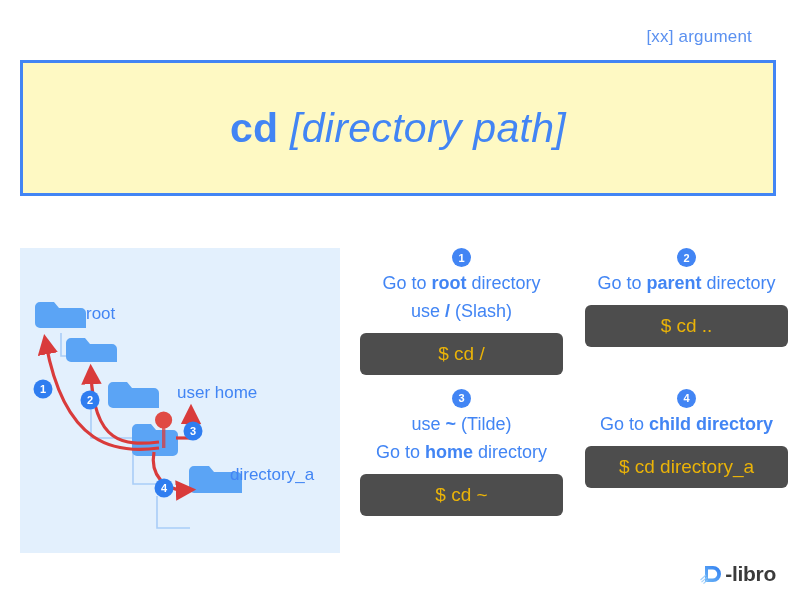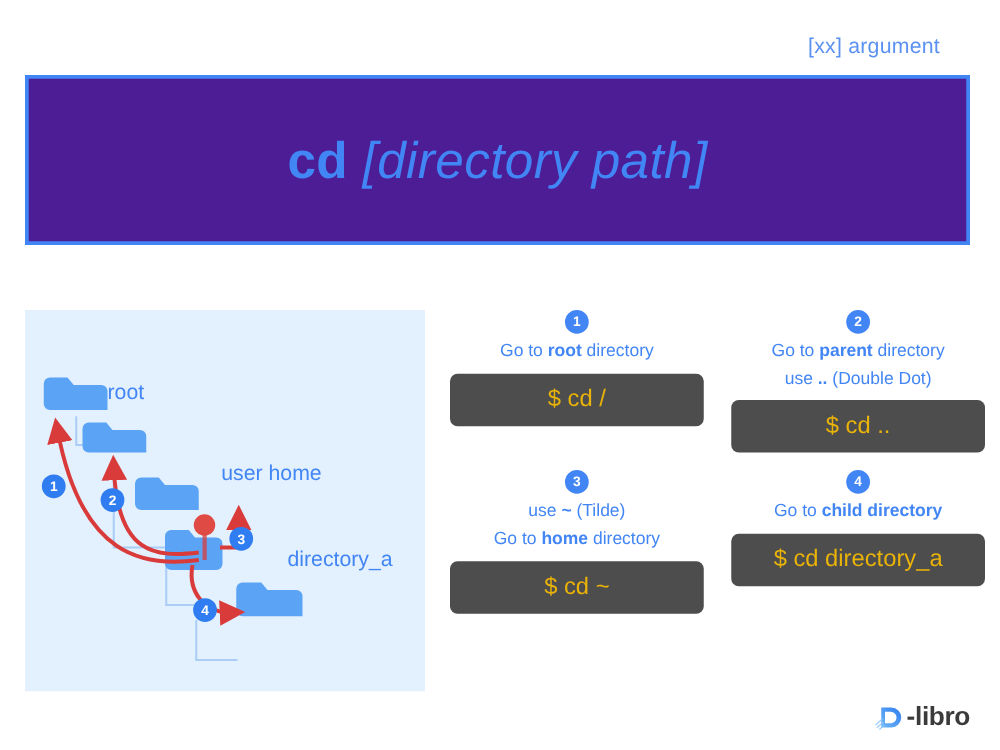--- a/index.html
+++ b/index.html
@@ -28,21 +28,21 @@
 
   
   .title-box {
     position: absolute;
     left: 20px;
     top: 60px;
     width: 756px;
     height: 136px;
     box-sizing: border-box;
     border: 3px solid #4285f4;
-    background: #4c1d95;
+    background: #fef9c3;
     display: flex;
     align-items: center;
     justify-content: center;
   }
   .title-text {
     font-size: 41px;
     color: #4285f4;
     white-space: nowrap;
     letter-spacing: .3px;
   }
@@ -60,22 +60,22 @@
   }
   .diagram-panel svg { display: block; }
 
   .folder-label {
     position: absolute;
     font-size: 17px;
     color: #4285f4;
     white-space: nowrap;
   }
   .lbl-root { left: 86px; top: 304px; }
-  .lbl-home { left: 177px; top: 369px; }
-  .lbl-dira { left: 230px; top: 438px; }
+  .lbl-home { left: 177px; top: 383px; }
+  .lbl-dira { left: 230px; top: 465px; }
 
   
   .cards {
     position: absolute;
     left: 360px;
     top: 248px;
     width: 428px;
     display: grid;
     grid-template-columns: 1fr 1fr;
     grid-template-rows: auto auto;
@@ -94,21 +94,21 @@
     background: #4285f4;
     color: #ffffff;
     font-size: 11px;
     font-weight: bold;
     display: flex;
     align-items: center;
     justify-content: center;
     margin-bottom: 3px;
   }
   .card-line {
-    font-size: 14px;
+    font-size: 18px;
     color: #4285f4;
     line-height: 1.55;
     white-space: nowrap;
     text-align: center;
   }
   .card-line b { font-weight: bold; }
   .cmd-box {
     margin-top: 7px;
     width: 100%;
     height: 42px;
@@ -220,27 +220,27 @@
 
 <div class="folder-label lbl-root">root</div>
 <div class="folder-label lbl-home">user home</div>
 <div class="folder-label lbl-dira">directory_a</div>
 
 <div class="cards">
 
   <div class="card">
     <div class="badge">1</div>
     <div class="card-line"><span>Go to </span><b>root</b><span> directory</span></div>
+    <div class="card-line"><span>use </span><b>/</b><span> (Slash)</span></div>
     <div class="cmd-box">$ cd /</div>
   </div>
 
   <div class="card">
     <div class="badge">2</div>
     <div class="card-line"><span>Go to </span><b>parent</b><span> directory</span></div>
-    <div class="card-line"><span>use </span><b>..</b><span> (Double Dot)</span></div>
     <div class="cmd-box">$ cd ..</div>
   </div>
 
   <div class="card">
     <div class="badge">3</div>
     <div class="card-line"><span>use </span><b>~</b><span> (Tilde)</span></div>
     <div class="card-line"><span>Go to </span><b>home</b><span> directory</span></div>
     <div class="cmd-box">$ cd ~</div>
   </div>
 

